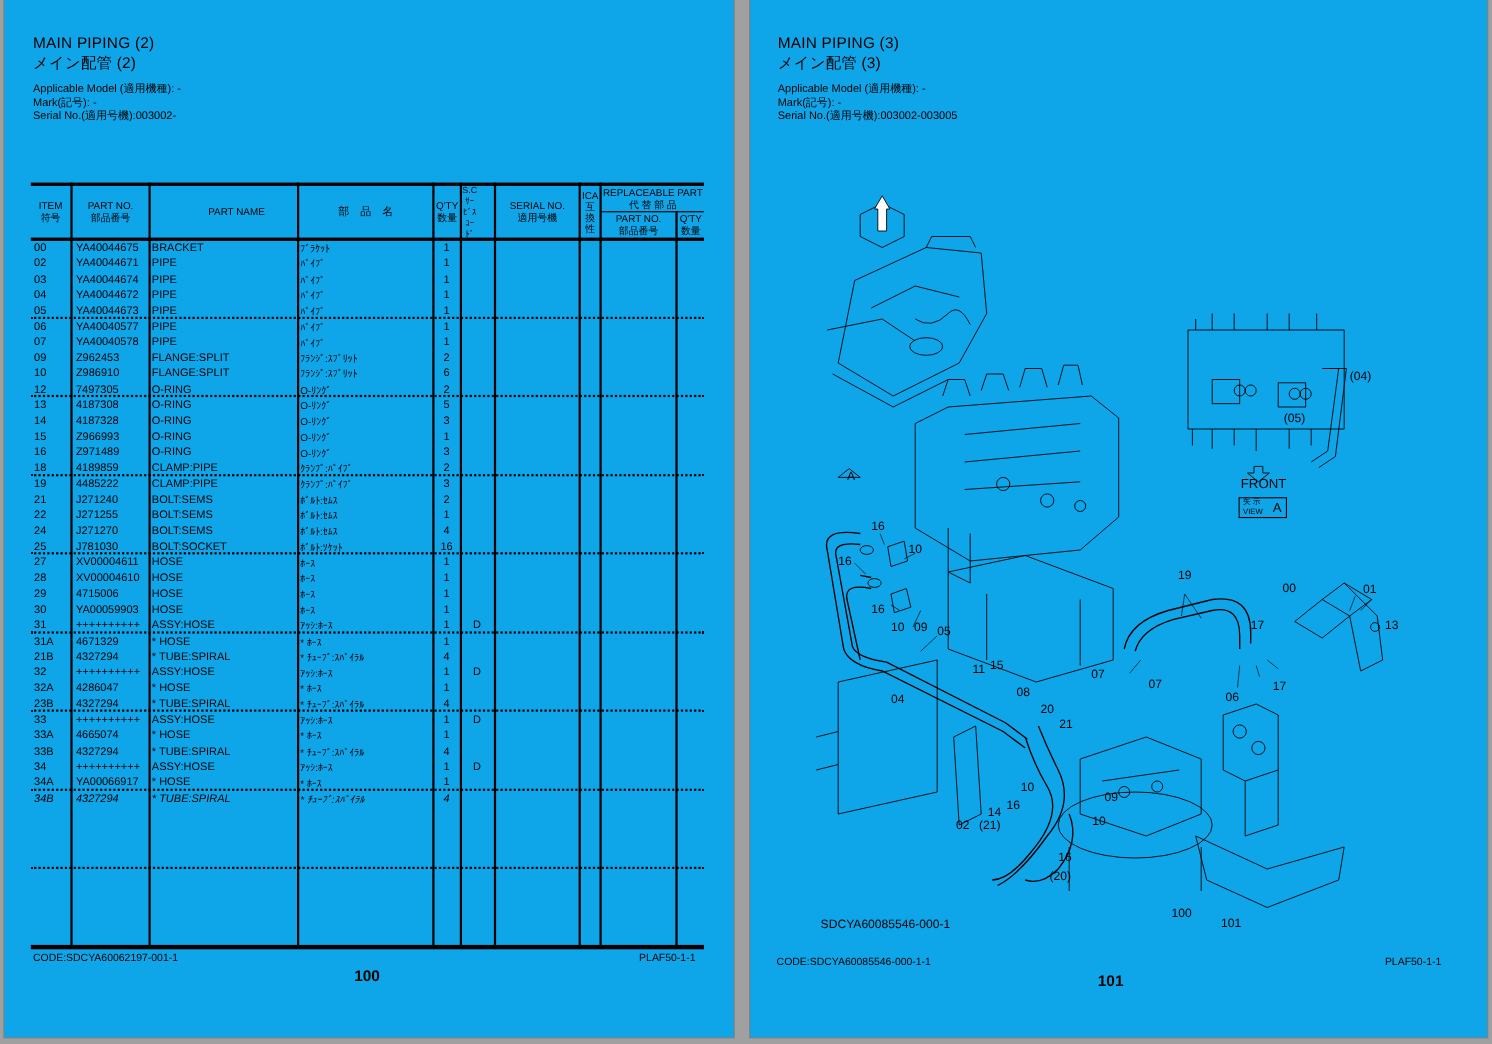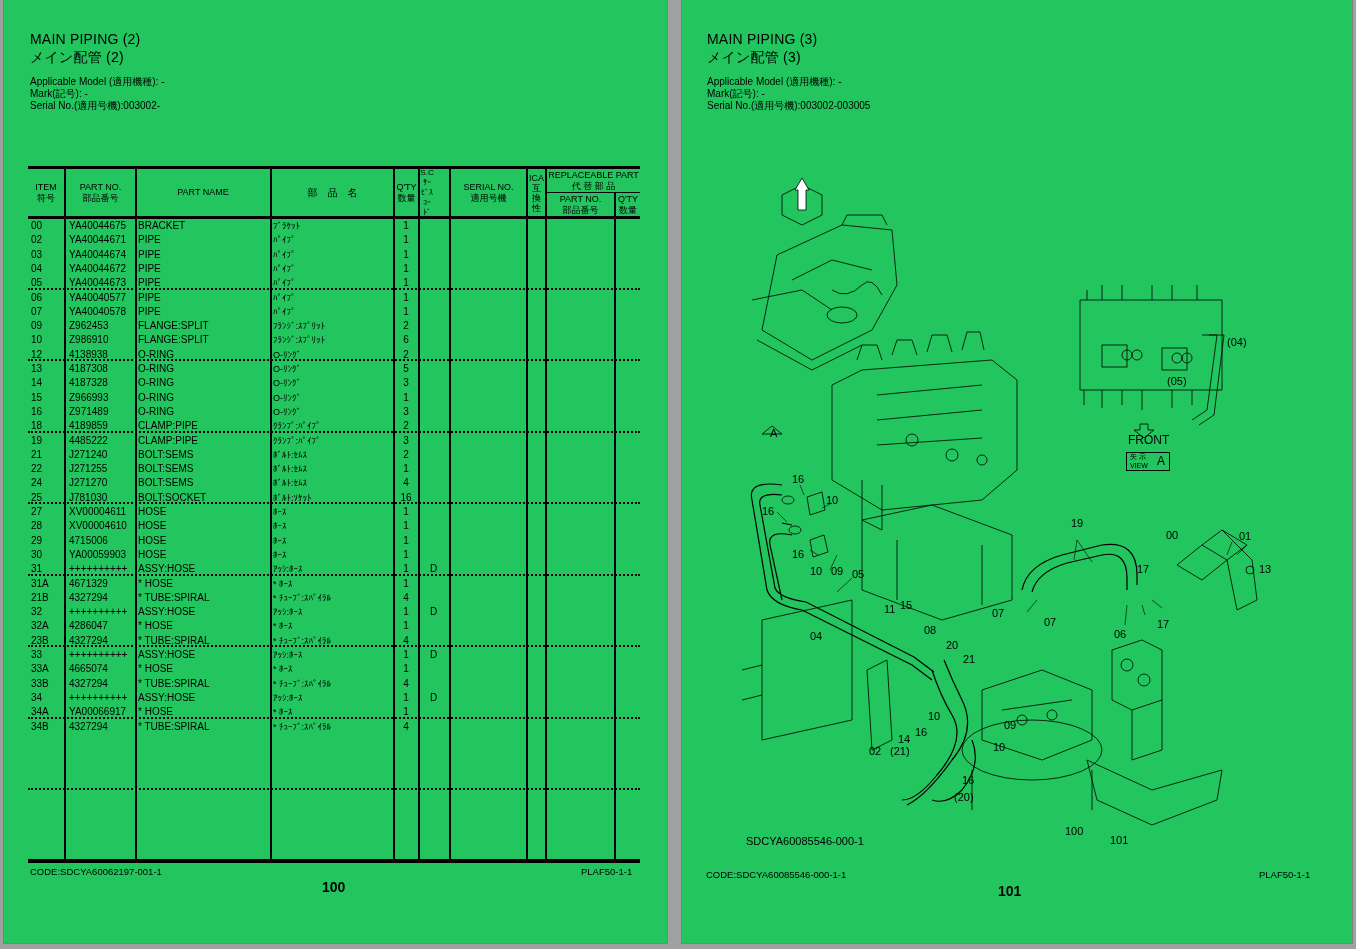--- a/index.html
+++ b/index.html
@@ -1,18 +1,18 @@
 <!DOCTYPE html>
 <html><head>
 <meta charset="utf-8">
 <style>
   html, body { margin:0; padding:0; }
   body { width:1356px; height:949px; background:#a0a0a0; position:relative; overflow:hidden;
          font-family:"Liberation Sans", "DejaVu Sans", sans-serif; color:#000; }
-  .page { position:absolute; top:0; background:#22c55e; box-shadow:0 0 0 1px #808080; }
+  .page { position:absolute; top:0; background:#0ea5e9; box-shadow:0 0 0 1px #808080; }
   #page-left { left:4px; width:663px; height:943px; }
   #page-right { left:682px; width:670px; height:943px; }
   .title { position:absolute; font-size:14px; line-height:17px; letter-spacing:0.2px; }
   .meta { position:absolute; font-size:10px; line-height:12px; }
   .meta div { white-space:nowrap; }
 
   
   .tbl { position:absolute; left:24px; top:166px; width:612px; height:696px; }
   .tbl .hdr-top { position:absolute; left:0; right:0; top:0; height:3px; background:#000; }
   .tbl .hdr-bot { position:absolute; left:0; right:0; top:50px; height:3px; background:#000; }
@@ -62,21 +62,21 @@
     <div style="position:absolute;left:519px;width:93px;top:26px;height:1px;background:#000"></div>
 
     <div class="hcell" style="left:0;width:36px">
       <span>ITEM</span>
         <span>符号</span>
     </div>
     <div class="hcell" style="left:38px;width:69px">
       <span>PART NO.</span>
         <span>部品番号</span>
     </div>
-    <div class="hcell" style="left:114px;width:122px">
+    <div class="hcell" style="left:126px;width:122px">
       <span>PART NAME</span>
     </div>
     <div class="hcell" style="left:244px;width:121px;font-size:10px">
       <span>部　品　名</span>
     </div>
     <div class="hcell" style="left:367px;width:23px">
       <span>Q'TY</span>
         <span>数量</span>
     </div>
     <div class="hcell" style="left:392px;width:14px;font-size:8px;line-height:10px">
@@ -184,21 +184,21 @@
         <div class="row" style="top: 167.4px;">
           <span class="c-item">10</span>
           <span class="c-part">Z986910</span>
           <span class="c-name">FLANGE:SPLIT</span>
           <span class="c-jp">ﾌﾗﾝｼﾞ:ｽﾌﾟﾘｯﾄ</span>
           <span class="c-qty">6</span>
           <span class="c-sc"></span>
         </div>
         <div class="row" style="top: 181.7px;">
           <span class="c-item">12</span>
-          <span class="c-part">4138938</span>
+          <span class="c-part">7497305</span>
           <span class="c-name">O-RING</span>
           <span class="c-jp">O-ﾘﾝｸﾞ</span>
           <span class="c-qty">2</span>
           <span class="c-sc"></span>
         </div>
         <div class="row" style="top: 196px;">
           <span class="c-item">13</span>
           <span class="c-part">4187308</span>
           <span class="c-name">O-RING</span>
           <span class="c-jp">O-ﾘﾝｸﾞ</span>
@@ -390,21 +390,21 @@
           <span class="c-sc">D</span>
         </div>
         <div class="row" style="top: 539.2px;">
           <span class="c-item">34A</span>
           <span class="c-part">YA00066917</span>
           <span class="c-name">* HOSE</span>
           <span class="c-jp">* ﾎｰｽ</span>
           <span class="c-qty">1</span>
           <span class="c-sc"></span>
         </div>
-        <div class="row" style="top: 553.5px;">
+        <div class="row" style="top: 553.5px; font-style: italic;">
           <span class="c-item">34B</span>
           <span class="c-part">4327294</span>
           <span class="c-name">* TUBE:SPIRAL</span>
           <span class="c-jp">* ﾁｭｰﾌﾞ:ｽﾊﾟｲﾗﾙ</span>
           <span class="c-qty">4</span>
           <span class="c-sc"></span>
         </div>
       </div>
   </div>
 

